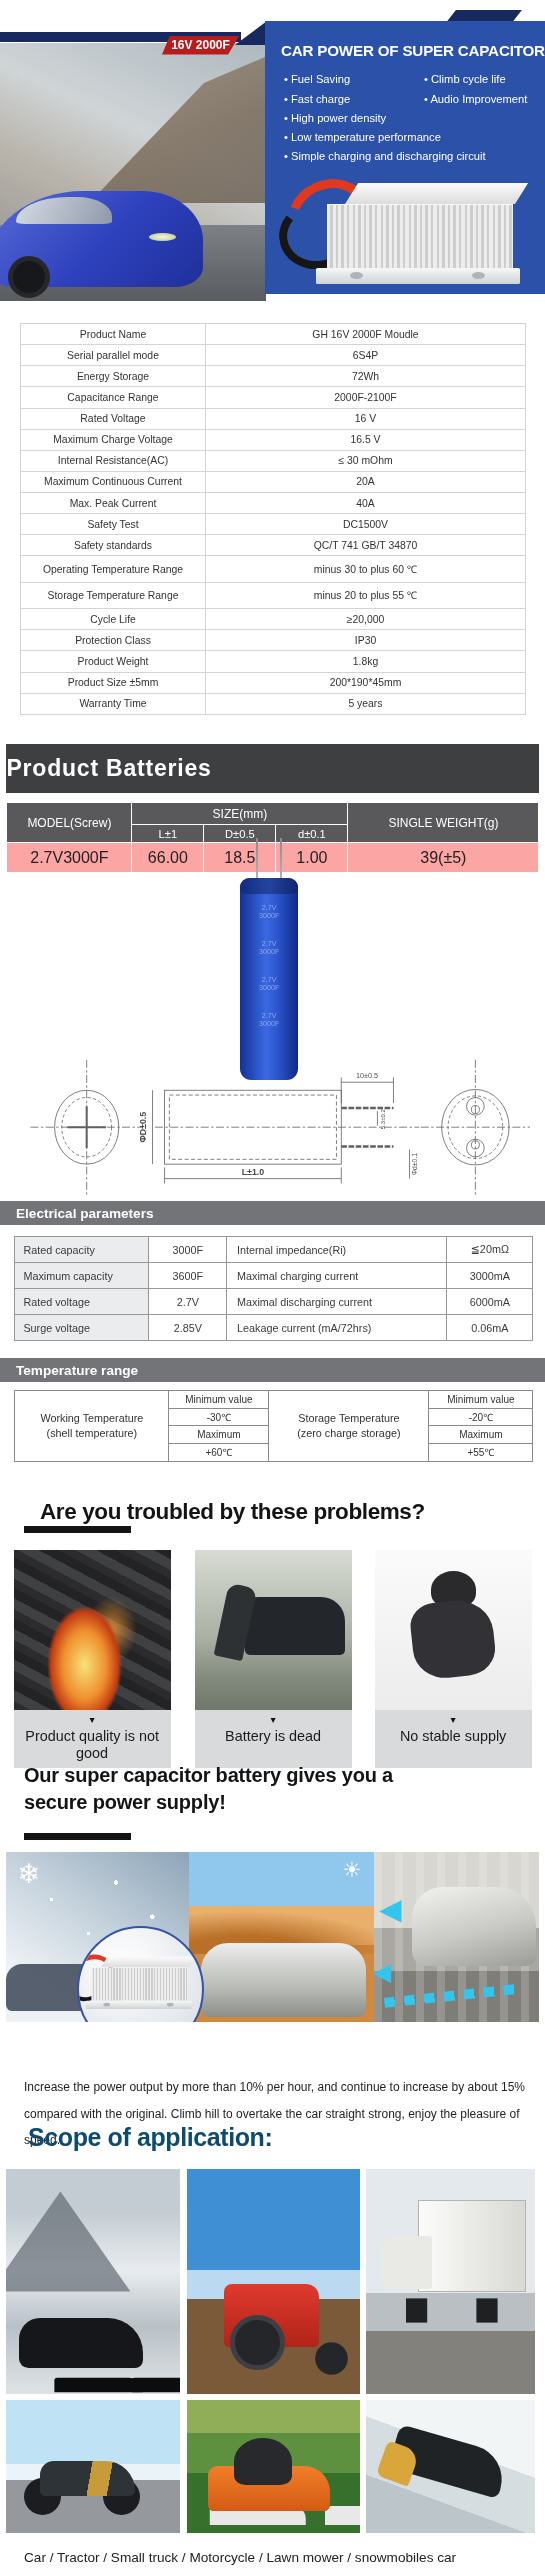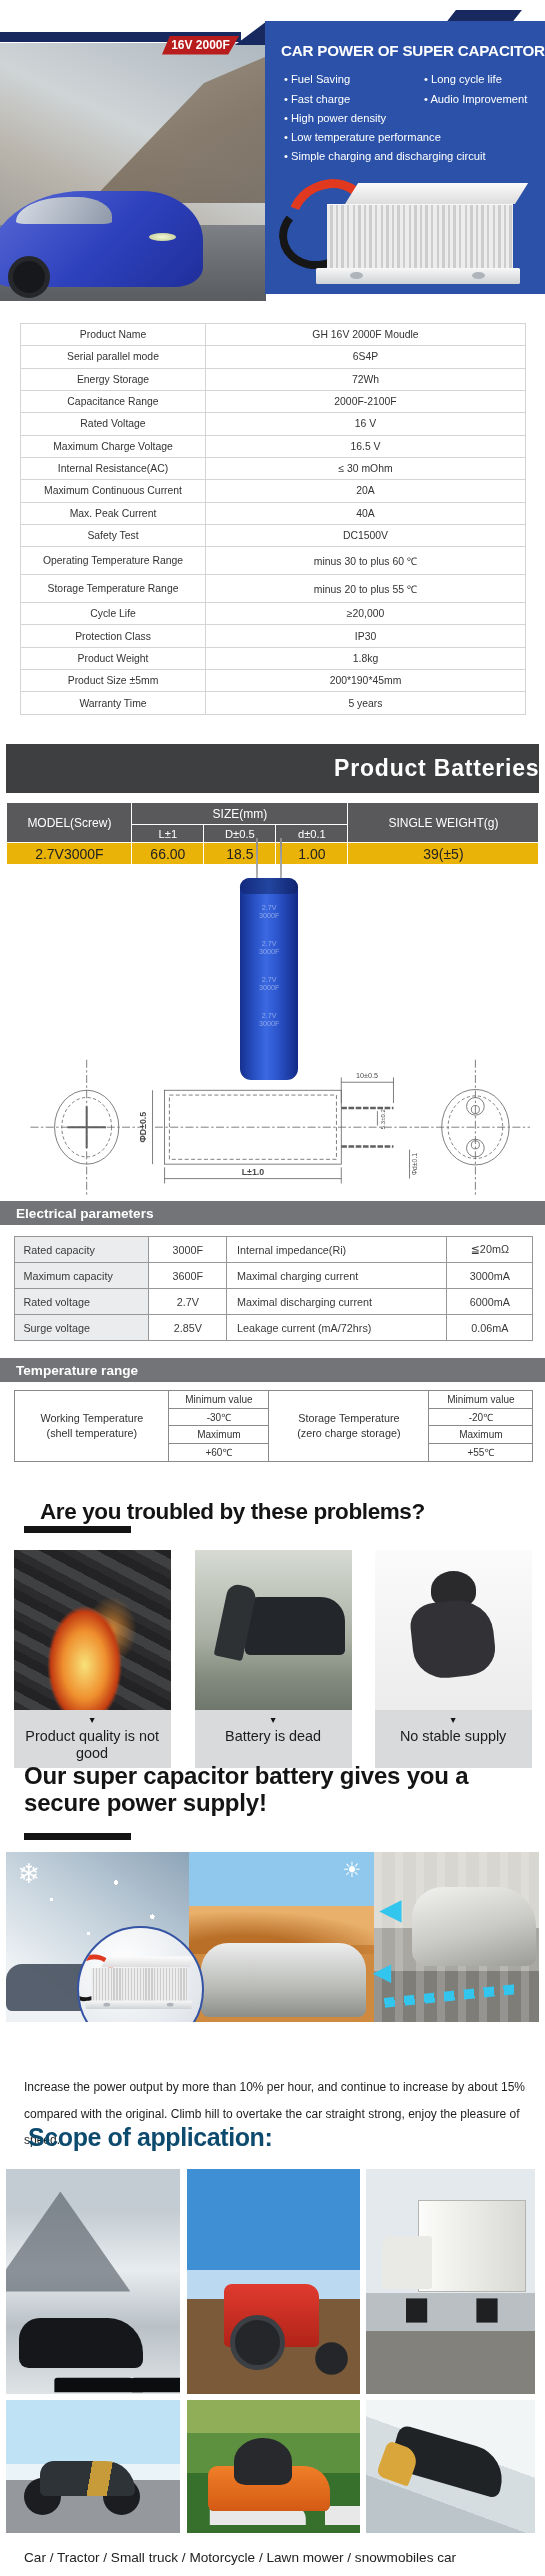--- a/index.html
+++ b/index.html
@@ -51,31 +51,31 @@
   .hole{position:absolute;top:4px;width:13px;height:7.2px;background:#aeb4ba;border-radius:50%;}
   .hole.h1{left:34px;} .hole.h2{left:156px;}
 
   
   .spec-table{position:absolute;left:20px;top:323px;width:506px;height:392px;border-collapse:collapse;}
   .spec-table td{border:0.8px solid #d4d4d4;font-size:10.4px;color:#333;text-align:center;background:#fff;padding:0;}
   .spec-table td.s-label{width:185px;}
 
   
   .sec-banner{position:absolute;display:flex;align-items:center;color:#fff;font-weight:bold;}
-  .sec-banner.batteries{left:6.4px;top:744px;width:533px;height:49px;background:#3e3f41;justify-content:flex-end;
+  .sec-banner.batteries{left:6.4px;top:744px;width:533px;height:49px;background:#3e3f41;justify-content:flex-start;
     font-size:23px;letter-spacing:0.8px;}
   .sec-banner.gray{left:0;top:1201px;width:546px;height:24px;background:#737477;font-size:13.6px;padding-left:16px;}
   .sec-banner.gray2{left:0;top:1358px;width:546px;height:24px;background:#737477;font-size:13.6px;padding-left:16px;}
 
   
   .model-table{position:absolute;left:6.4px;top:802px;width:533px;border-collapse:separate;border-spacing:1.6px;background:#fff;}
   .model-table td{padding:0;text-align:center;vertical-align:middle;}
   .model-table tr.mh td{background:#59595b;color:#fff;font-size:12px;height:21px;}
   .model-table tr.sub td{background:#59595b;color:#fff;font-size:11.2px;height:17px;}
-  .model-table tr.md td{background:#eab308;color:#222;font-size:14px;height:21px;}
+  .model-table tr.md td{background:#fca5a5;color:#222;font-size:16px;height:29px;}
 
   
   .cap-photo{position:absolute;left:229px;top:835px;width:88px;height:253px;}
   .pin{position:absolute;top:3.2px;width:1.6px;height:42px;background:linear-gradient(#8a8a8a,#b5b5b5);}
   .pin.p1{left:27px;} .pin.p2{left:51px;}
   .cap-body{position:absolute;left:11.2px;top:43px;width:58px;height:202px;border-radius:9.6px 9.6px 11.2px 11.2px;
     background:linear-gradient(90deg,#16318f 0%,#2851c4 25%,#3b69e2 45%,#2b55cc 65%,#122a85 100%);}
   .cap-top{position:absolute;left:0;top:0;width:100%;height:16px;border-radius:9.6px 9.6px 6.4px 6.4px;
     background:linear-gradient(90deg,#122a7e,#23459f 50%,#0f2470);}
   .cap-marks{position:absolute;left:0;top:26px;width:100%;display:flex;flex-direction:column;gap:20px;align-items:center;}
@@ -94,21 +94,21 @@
   
   .temp-table{position:absolute;left:14.4px;top:1390px;width:519px;border-collapse:collapse;border:1.6px solid #6a6a6a;table-layout:fixed;}
   .temp-table td{border:0.8px solid #8a8a8a;height:17.7px;font-size:10px;color:#333;text-align:center;padding:0;background:#fff;}
   .temp-table td.tlabel{font-size:10.8px;line-height:14.4px;}
 
   
   .h-problems{position:absolute;left:24px;top:1483px;width:514px;font-size:22.5px;font-weight:bold;color:#141414;letter-spacing:-0.4px;margin:16px;}
   .hr-bar{position:absolute;background:#141414;width:107px;height:7.2px;}
   .hr-bar.b1{left:24px;top:1526px;}
   .hr-bar.b2{left:24px;top:1833px;}
-  .h-solution{position:absolute;left:24px;top:1762px;width:506px;font-size:24px;font-weight:bold;color:#141414;line-height:27px;letter-spacing:-0.2px;margin:0;}
+  .h-solution{position:absolute;left:24px;top:1762px;width:506px;font-size:20px;font-weight:bold;color:#141414;line-height:27px;letter-spacing:-0.2px;margin:0;}
 
   
   .cards{position:absolute;left:13.6px;top:1550px;width:518px;height:218px;}
   .p-card{position:absolute;top:0;width:157px;height:218px;}
   .p-photo{position:relative;height:160px;overflow:hidden;}
   .p-cap{height:58px;background:#d9dadb;text-align:center;padding-top:4.8px;}
   .tri{display:block;font-size:8.8px;color:#111;line-height:11.2px;}
   .p-text{display:block;font-size:14.4px;color:#1c1c1c;line-height:17px;padding:1.6px 9.6px 0;}
   .burning-engine-photo{background:
     radial-gradient(48px 76px at 45% 72%,#f8e27a,#ef8f2e 45%,#c33d12 70%,rgba(60,30,20,0) 78%),
@@ -210,21 +210,21 @@
     <div class="tag-bump">
       <span>16V 2000F</span>
     </div>
     <div class="navy-slant"></div>
     <div class="navy-corner"></div>
     <div class="blue-panel">
       <div class="b-title">CAR POWER OF SUPER CAPACITOR</div>
       <div class="bullets">
           <div class="bullet-row">
             <span class="bi half">• Fuel Saving</span>
-            <span class="bi">• Long cycle life</span>
+            <span class="bi">• Climb cycle life</span>
           </div>
           <div class="bullet-row">
             <span class="bi half">• Fast charge</span>
             <span class="bi">• Audio Improvement</span>
           </div>
           <div class="bullet-row">
             <span class="bi">• High power density</span>
           </div>
           <div class="bullet-row">
             <span class="bi">• Low temperature performance</span>
@@ -281,20 +281,24 @@
           <td class="s-label">Maximum Continuous Current</td>
           <td class="s-value">20A</td>
         </tr>
         <tr>
           <td class="s-label">Max. Peak Current</td>
           <td class="s-value">40A</td>
         </tr>
         <tr>
           <td class="s-label">Safety Test</td>
           <td class="s-value">DC1500V</td>
+        </tr>
+        <tr>
+          <td class="s-label">Safety standards</td>
+          <td class="s-value">QC/T 741   GB/T 34870</td>
         </tr>
         <tr>
           <td class="s-label">Operating Temperature Range</td>
           <td class="s-value">minus 30 to plus 60 ℃</td>
         </tr>
         <tr>
           <td class="s-label">Storage Temperature Range</td>
           <td class="s-value">minus 20 to plus 55 ℃</td>
         </tr>
         <tr>

